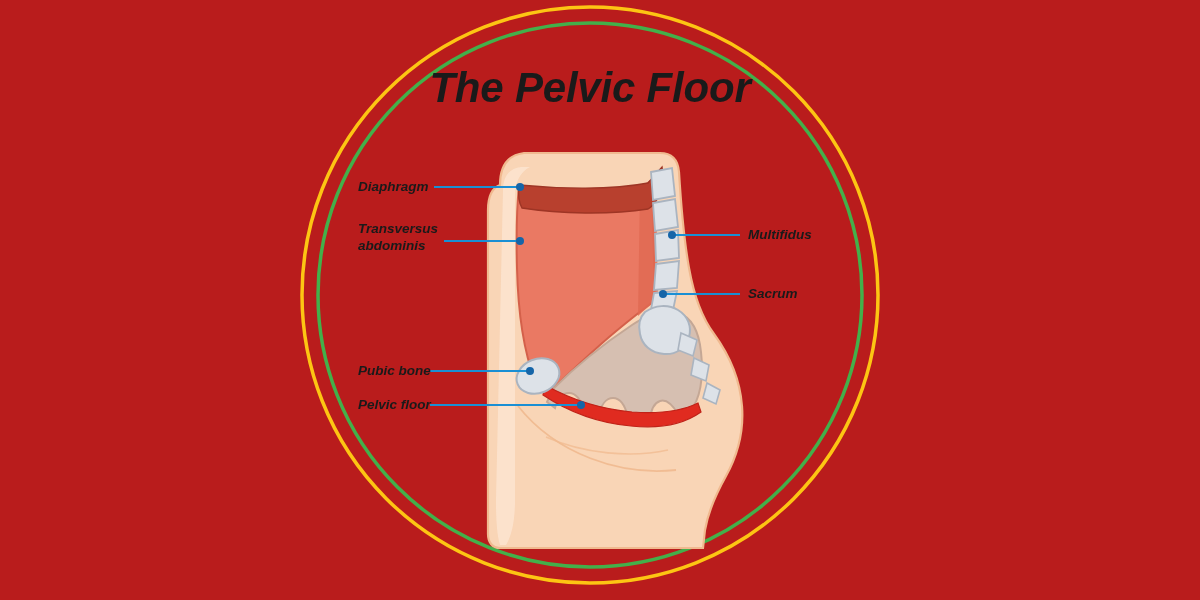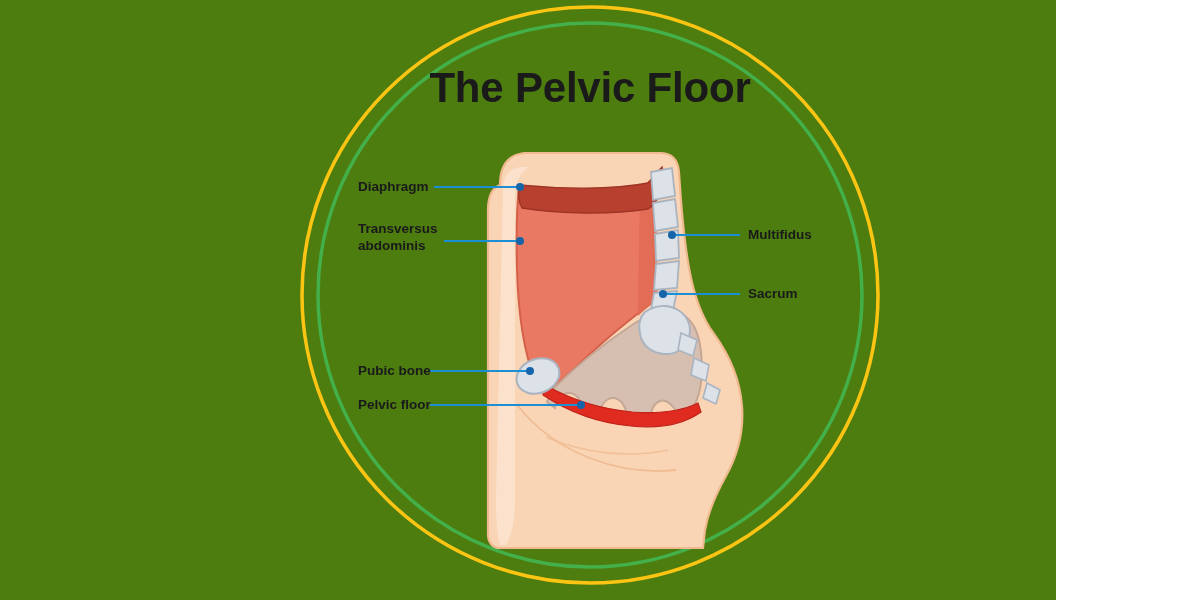--- a/index.html
+++ b/index.html
@@ -6,24 +6,25 @@
   html, body {
     margin: 0;
     padding: 0;
     background: #ffffff;
   }
   body {
     font-family: "Liberation Sans", sans-serif;
   }
   #stage {
     position: relative;
-    width: 1056px;
+    width: 1200px;
     height: 600px;
-    background: #4d7c0f;
+    background: #b91c1c;
     overflow: hidden;
+    font-style: italic;
   }
   #diagram-svg {
     display: block;
     width: 1200px;
     height: 600px;
   }
   .title-text {
     font-family: "Liberation Sans", sans-serif;
     font-weight: bold;
     font-size: 42px;

